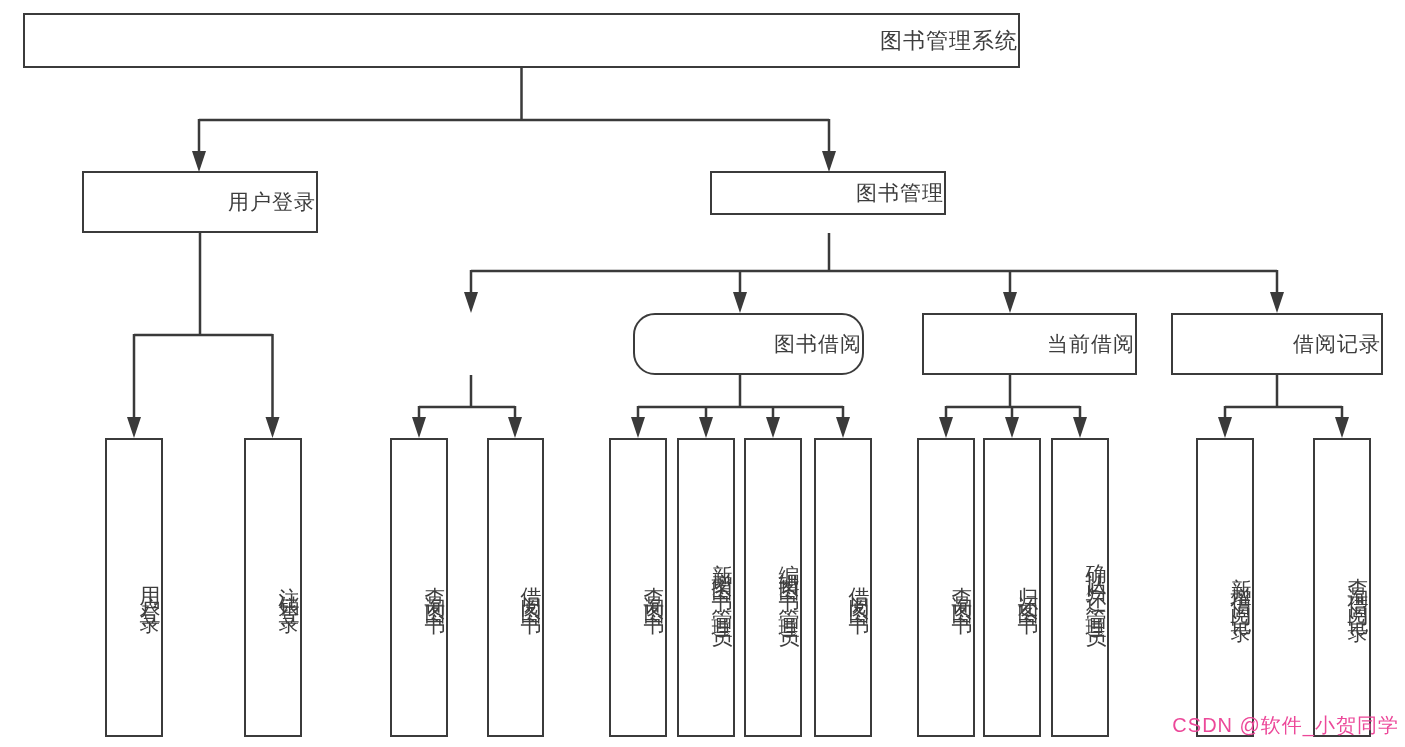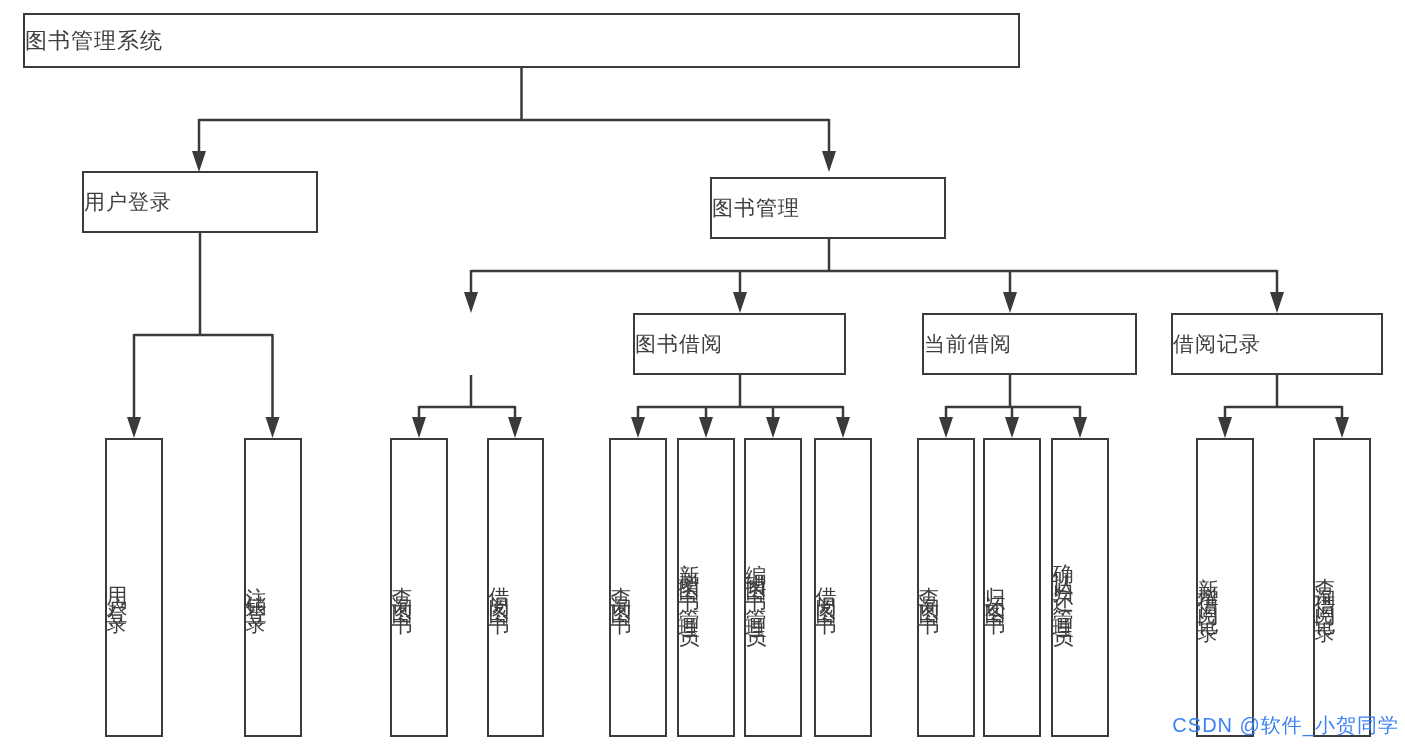--- a/index.html
+++ b/index.html
@@ -17,31 +17,31 @@
     width: 1405px; height: 747px;
     pointer-events: none;
   }
   .box {
     position: absolute;
     box-sizing: border-box;
     border: 2.5px solid #3b3b3b;
     background: #ffffff;
     display: flex;
     align-items: center;
-    justify-content: flex-start;
+    justify-content: flex-end;
     color: #3d3d3d;
     text-align: center;
   }
   .hlabel { font-size: 21px; letter-spacing: 1px; white-space: nowrap; }
   .root   { left: 23px;  top: 13px;  width: 997px; height: 55px; }
   .root .hlabel { font-size: 22px; }
   .n-login   { left: 82px;   top: 171px; width: 236px; height: 62px; }
-  .n-mgmt    { left: 710px;  top: 177px; width: 236px; height: 62px; font-family: Liberation Serif, serif; }
+  .n-mgmt    { left: 710px;  top: 171px; width: 236px; height: 44px; font-family: Liberation Serif, serif; }
   .n-new     { left: 363px;  top: 313px; width: 216px; height: 62px; }
-  .n-borrow  { left: 633px;  top: 313px; width: 213px; height: 62px; }
+  .n-borrow  { left: 633px;  top: 313px; width: 231px; height: 62px; border-radius: 22px; }
   .n-current { left: 902px;  top: 313px; width: 215px; height: 62px; margin-left: 20px; }
   .n-records { left: 1171px; top: 313px; width: 212px; height: 62px; }
   .leaf { top: 438px; height: 299px; }
   .vtext {
     writing-mode: vertical-rl;
     text-orientation: mixed;
     font-size: 21px;
     line-height: 1;
     letter-spacing: 9px;
     color: #3d3d3d;
@@ -57,21 +57,21 @@
   .l9  { left: 917px;  width: 58px; }
   .l10 { left: 983px;  width: 58px; }
   .l11 { left: 1051px; width: 58px; }
   .l12 { left: 1196px; width: 58px; }
   .l13 { left: 1313px; width: 58px; }
   .watermark {
     position: absolute;
     right: 6px;
     top: 712px;
     font-size: 20px;
-    color: #3b82f6;
+    color: #ec4899;
     letter-spacing: 1px;
     white-space: nowrap;
   }
 </style>
 </head>
 <body>
 
 <div class="stage">
 
   <svg class="wires" viewBox="0 0 1405 747" xmlns="http://www.w3.org/2000/svg">

